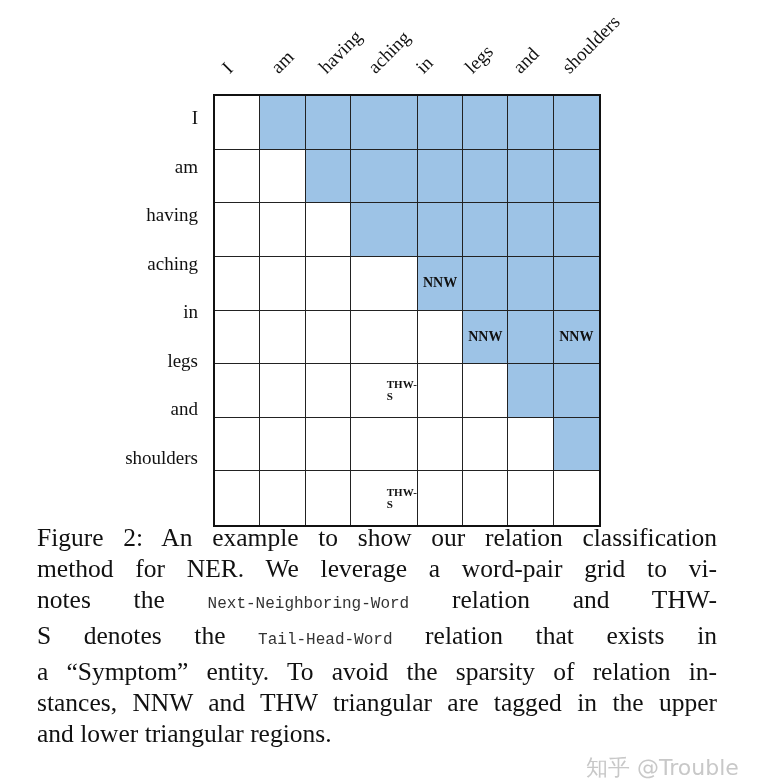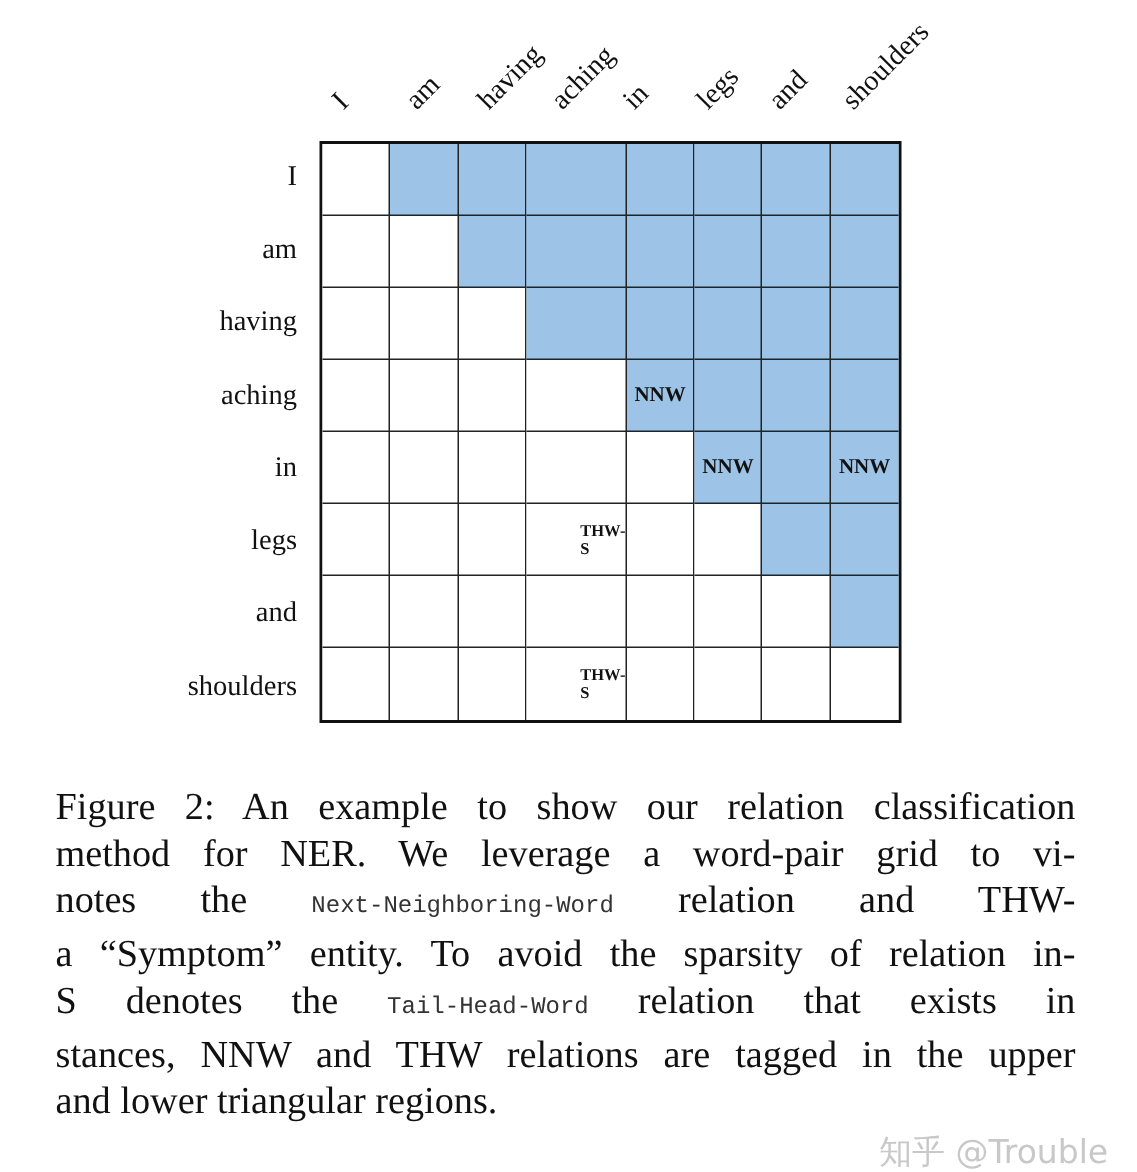--- a/index.html
+++ b/index.html
@@ -3,21 +3,21 @@
 <meta charset="utf-8">
 <style>
   html, body { margin:0; padding:0; background:#ffffff; }
   body { width:758px; height:781px; position:relative; overflow:hidden;
          font-family:"Liberation Serif", "DejaVu Serif", serif; color:#111; }
   .figure { position:absolute; left:0; top:0; width:758px; height:500px; }
   .col-label { position:absolute; font-size:19px; white-space:nowrap;
                transform-origin:left bottom; transform:rotate(-45deg); }
   .row-label { position:absolute; right:560px; font-size:19px; text-align:right;
                white-space:nowrap; line-height:48px; }
-  .grid { position:absolute; left:213px; top:94px; width:388px; height:388px;
+  .grid { position:absolute; left:213px; top:94px; width:388px; height:433px;
           border:2px solid #111; box-sizing:border-box;
           display:grid; grid-template-columns:repeat(8,1fr); grid-template-rows:repeat(8,1fr); }
   .cell { border-right:1.5px solid #222; border-bottom:1.5px solid #222;
           box-sizing:border-box; background:#fff;
           display:flex; align-items:center; justify-content:center;
           font-weight:bold; font-family:"Liberation Serif", serif; }
   .cell.c7 { border-right:none; }
   .cell.r7 { border-bottom:none; }
   .cell.blue { background:#9dc3e6; }
   .cell .tag-nnw { font-size:14px; }
@@ -129,19 +129,19 @@
       <div class="cell r7"></div>
       <div class="cell r7"></div>
       <div class="cell c7 r7"></div>
     </div>
 </div>
 
 <div class="caption" id="caption">
     <span class="line">Figure 2: An example to show our relation classification</span>
     <span class="line">method for NER. We leverage a word-pair grid to vi-</span>
     <span class="line"><span>notes the </span><span class="mono">Next-Neighboring-Word</span><span> relation and THW-</span></span>
+    <span class="line"><span>S denotes the </span><span class="mono">Tail-Head-Word</span><span> relation that exists in</span></span>
     <span class="line">a “Symptom” entity. To avoid the sparsity of relation in-</span>
-    <span class="line"><span>S denotes the </span><span class="mono">Tail-Head-Word</span><span> relation that exists in</span></span>
-    <span class="line">stances, NNW and THW relations are tagged in the upper</span>
+    <span class="line">stances, NNW and THW triangular are tagged in the upper</span>
     <span class="line last">and lower triangular regions.</span>
   </div>
 
 <div class="watermark">知乎 @Trouble</div>
 
 </body></html>

